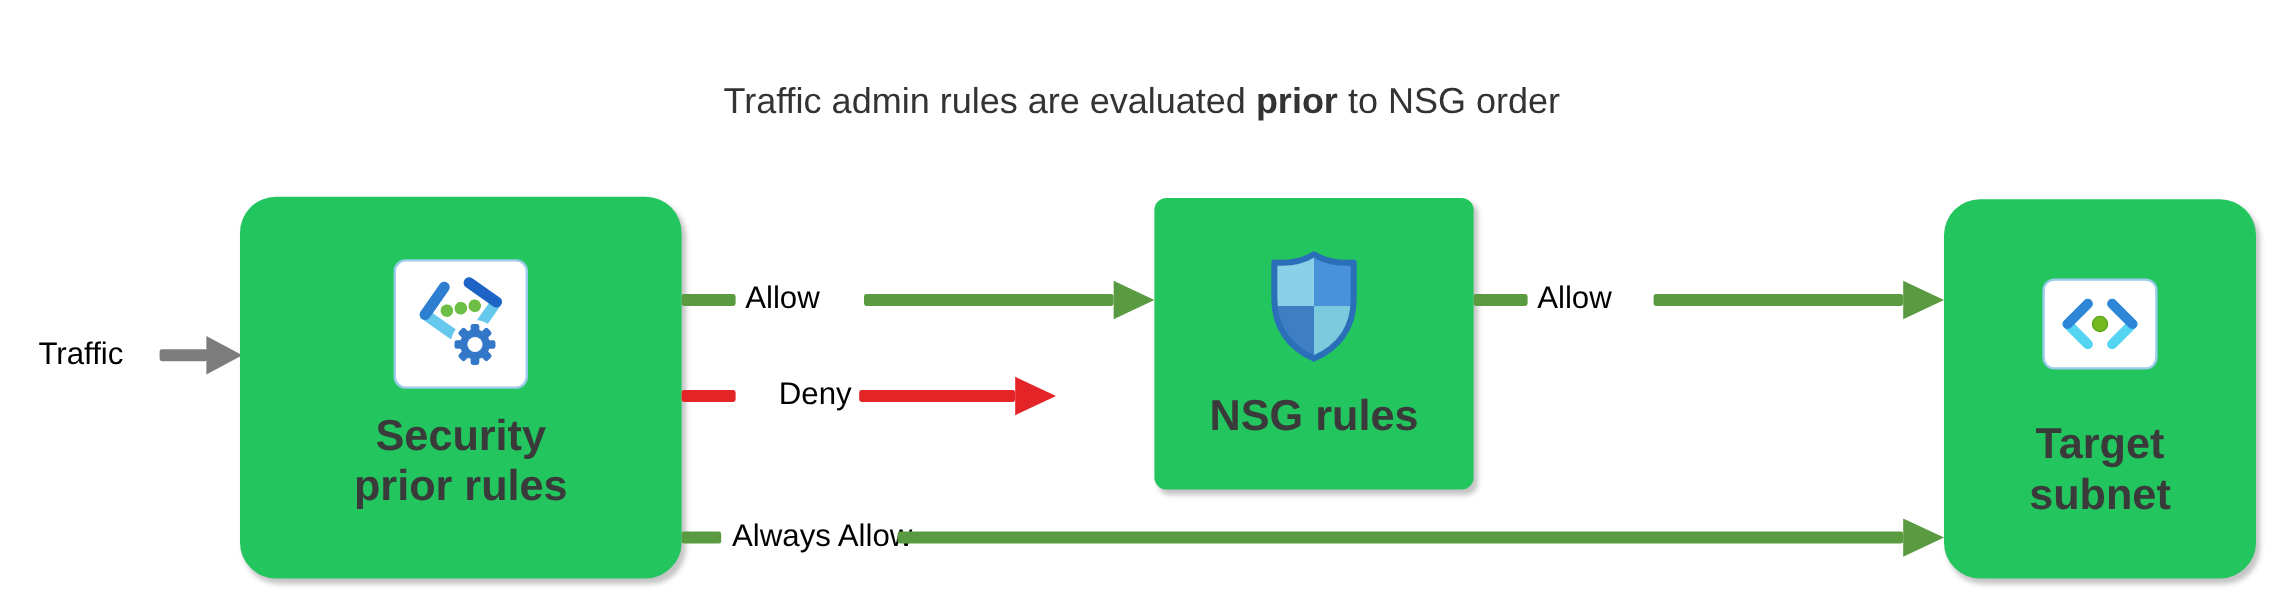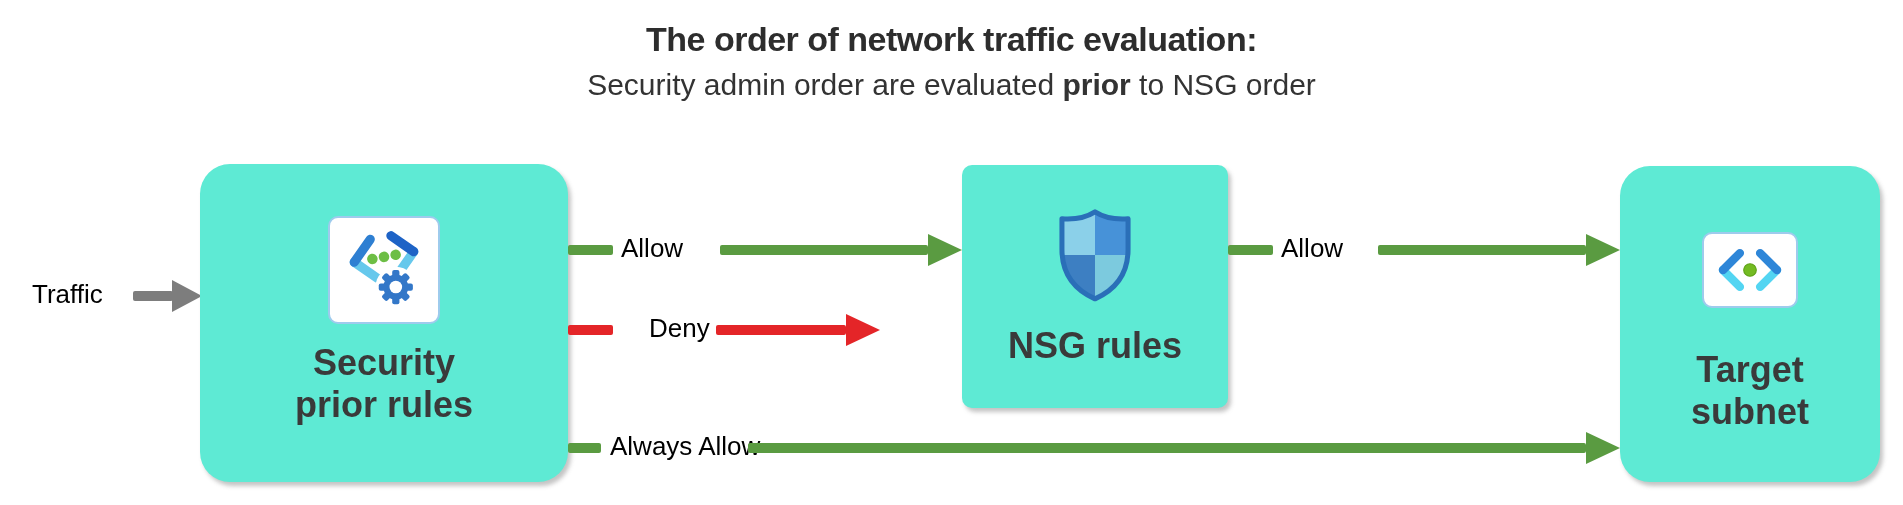--- a/index.html
+++ b/index.html
@@ -28,21 +28,21 @@
     text-align: center;
     font-size: 30px;
     font-weight: 400;
     color: #333333;
   }
   .subtitle .bold { font-weight: 700; text-align: center; }
 
   
   .node {
     position: absolute;
-    background: #5eead4;
+    background: #22c55e;
     border-radius: 30px;
     box-shadow: 3px 4px 4px rgba(125,125,125,0.45);
   }
   #node-security { left: 200px; top: 164px; width: 368px; height: 318px; }
   #node-nsg      { left: 962px; top: 165px; width: 266px; height: 243px; border-radius: 10px; }
   #node-target   { left: 1620px; top: 166px; width: 260px; height: 316px; }
 
   .icon-box {
     position: absolute;
     background: #ffffff;
@@ -96,22 +96,21 @@
     font-size: 26px;
     color: #000000;
     white-space: nowrap;
   }
 </style>
 </head>
 <body>
 
 <div class="canvas">
 
-  <div class="title">The order of network traffic evaluation:</div>
-  <div class="subtitle"><span>Security admin order are evaluated </span><span class="bold">prior</span><span> to NSG order</span></div>
+  <div class="subtitle"><span>Traffic admin rules are evaluated </span><span class="bold">prior</span><span> to NSG order</span></div>
 
   <div>
     <span class="edge-label" style="left:12px; top:279px;margin-left:20px;">Traffic</span>
     <div class="h-line gray" style="left:133px; top:291px; width:40px;"></div>
     <div class="head gray" style="left:172px; top:280px;"></div>
   </div>
 
   <div class="node" id="node-security">
     <div class="icon-box">
       <svg width="84" height="88" viewBox="0 0 64 64">

